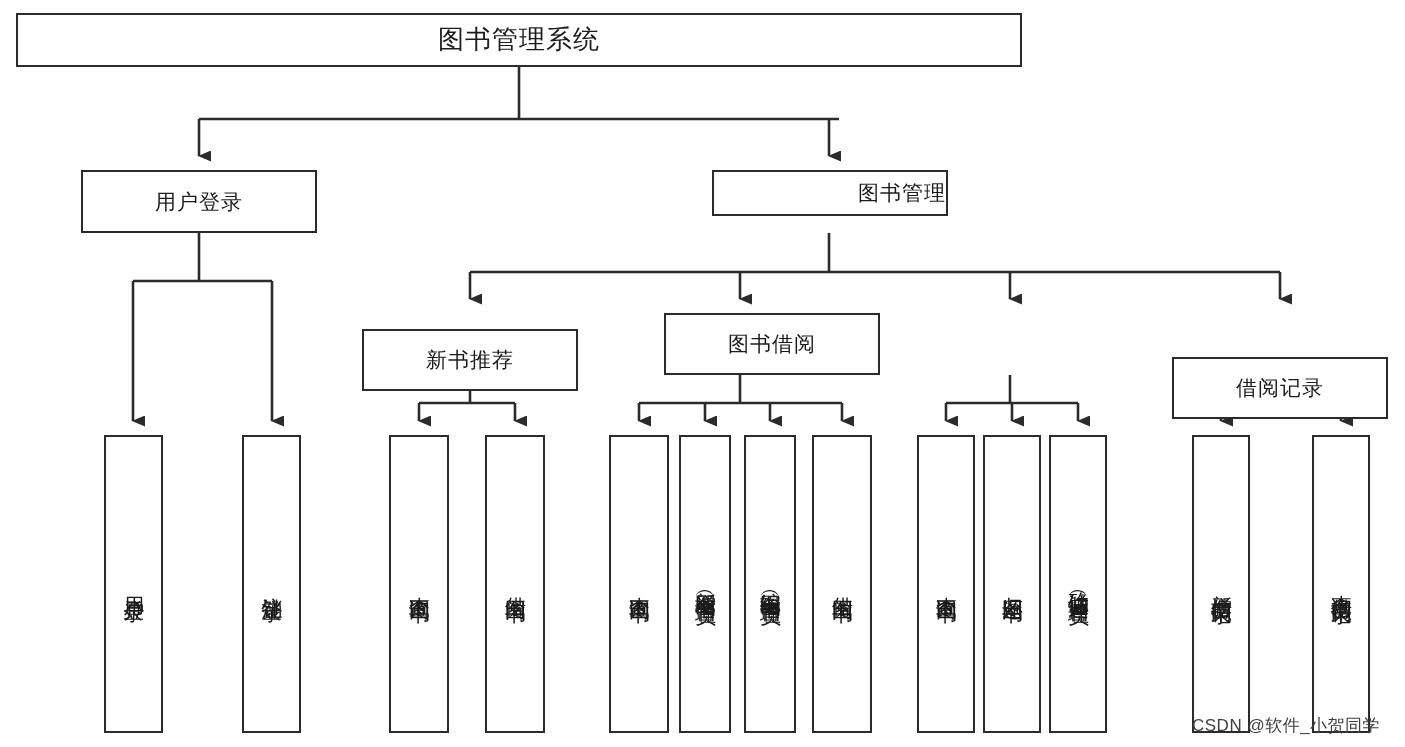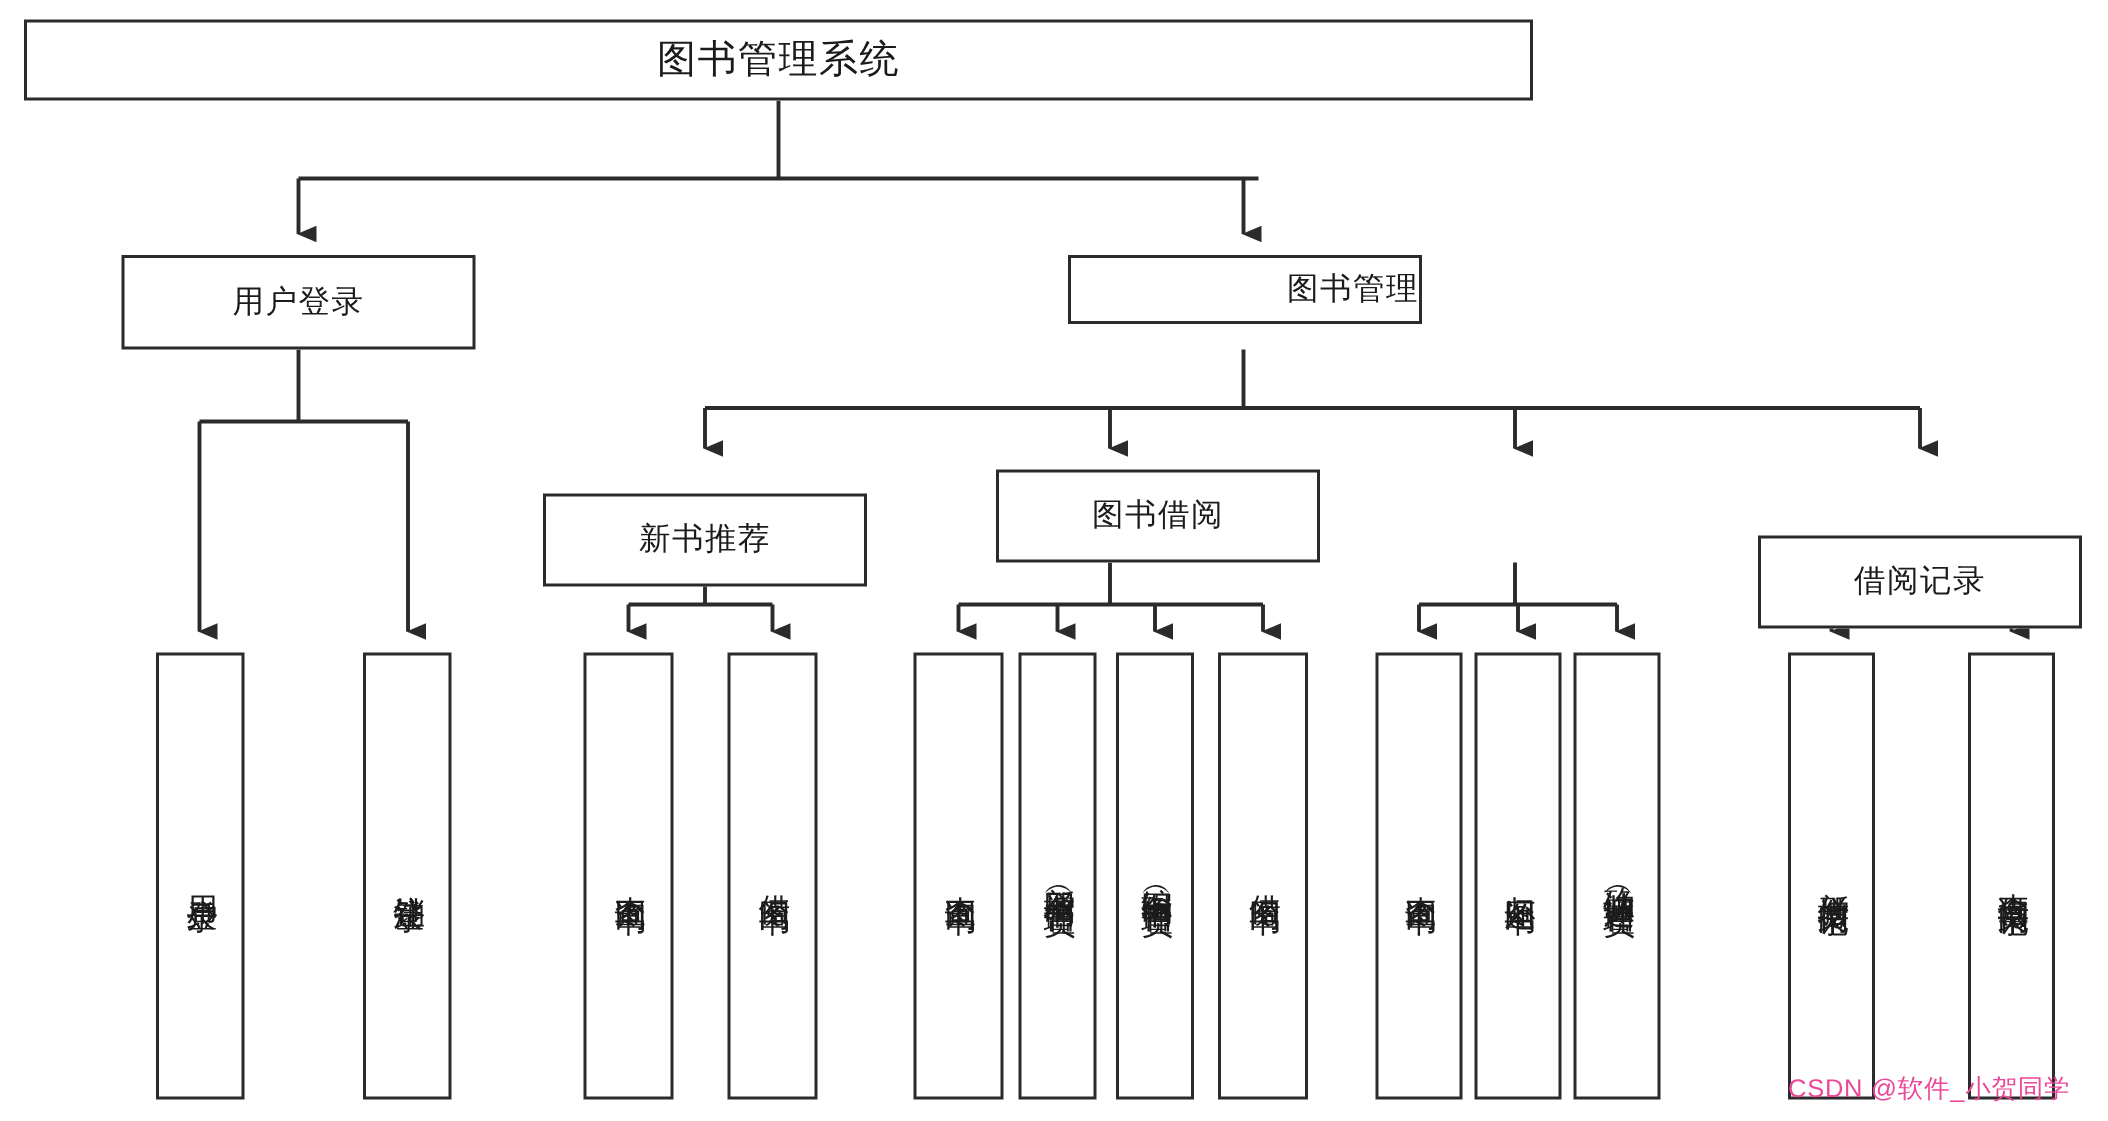--- a/index.html
+++ b/index.html
@@ -55,21 +55,21 @@
     letter-spacing: 2px;
   }
   .node.root {
     font-size: 26px;
   }
   .watermark {
     position: absolute;
     left: 1192px;
     top: 714px;
     font-size: 17px;
-    color: #ec4899;
+    color: #404040;
     white-space: nowrap;
     letter-spacing: 0.5px;
     text-align: right;
   }
 </style>
 </head>
 <body>
 
 <div id="canvas">
 

